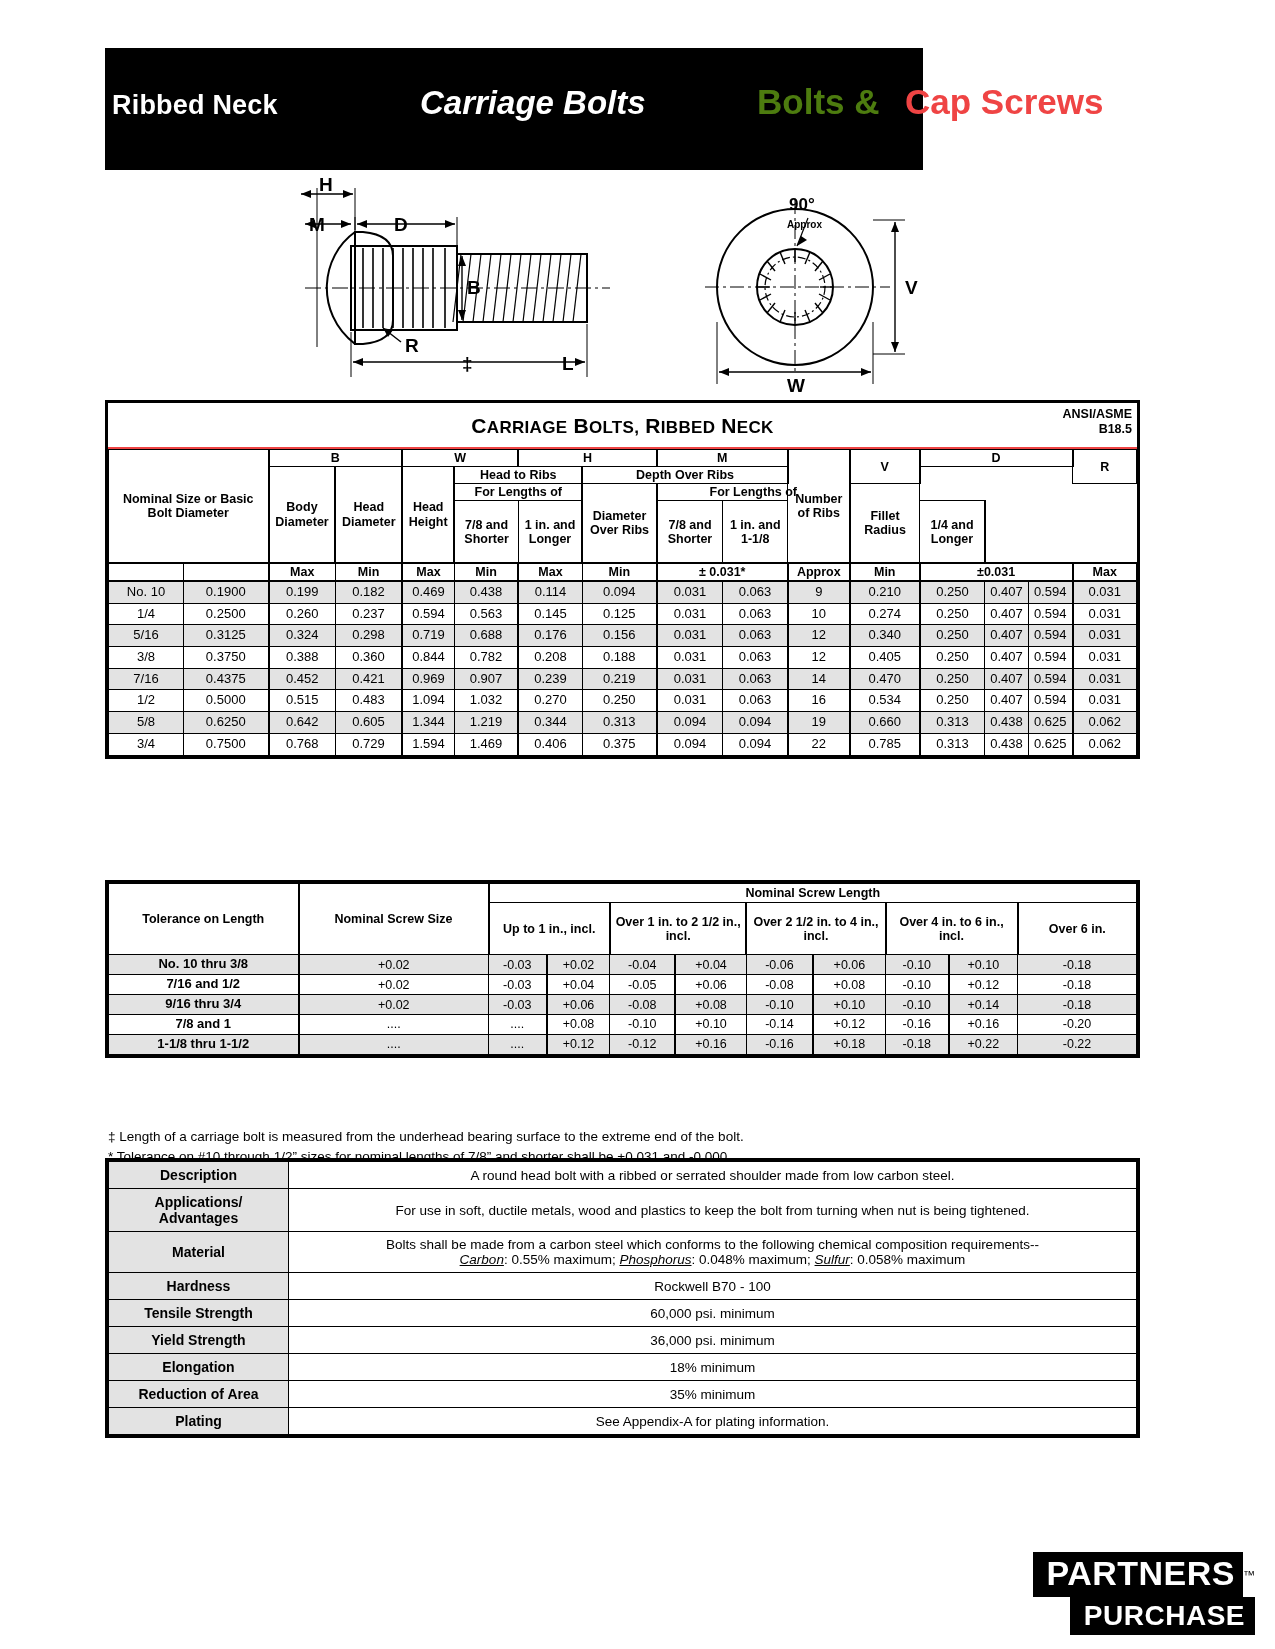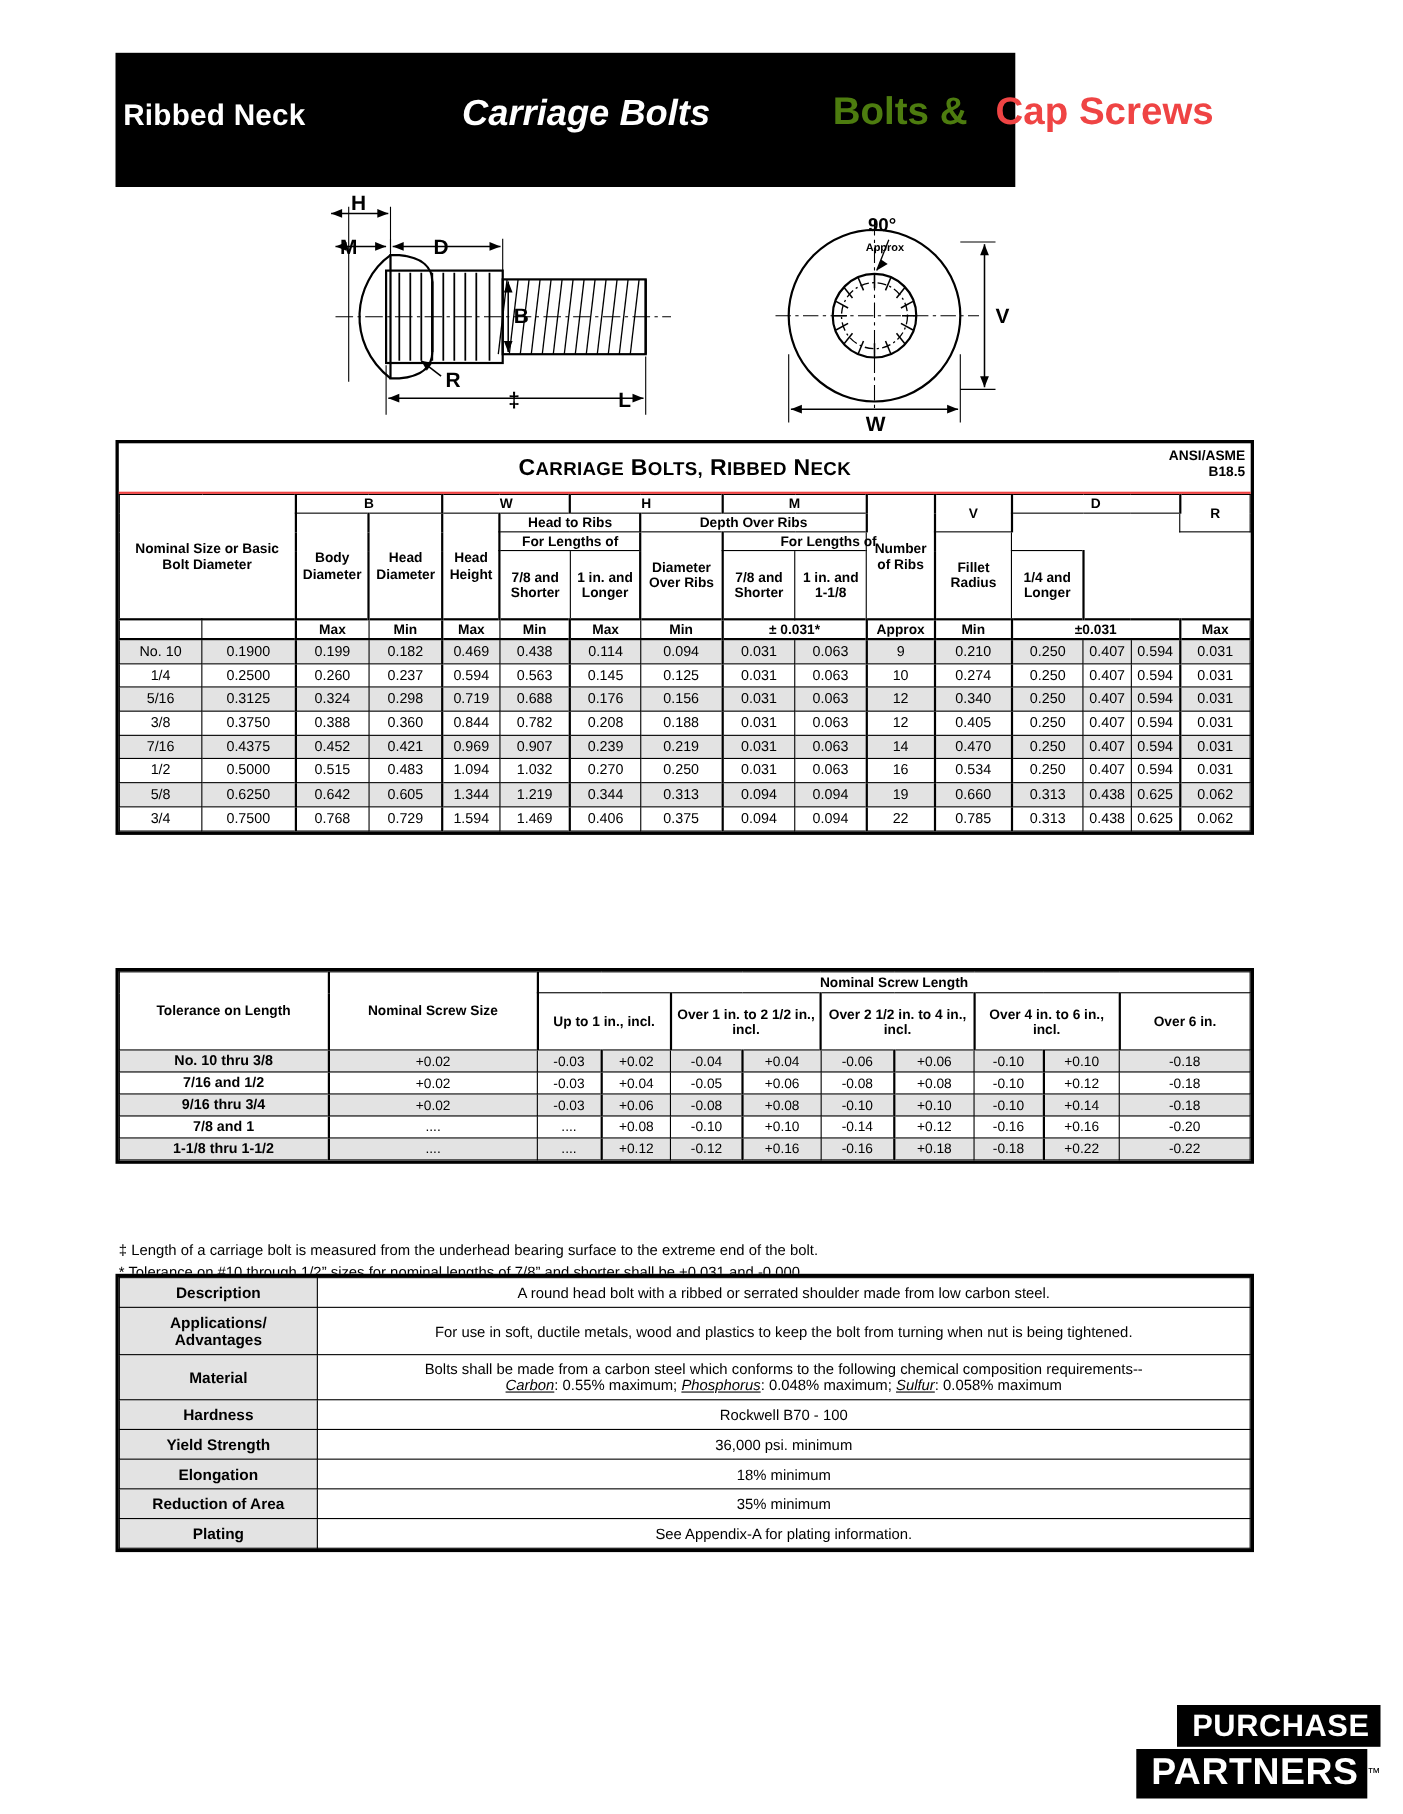--- a/index.html
+++ b/index.html
@@ -592,20 +592,24 @@
           <td class="body">
             <div>Bolts shall be made from a carbon steel which conforms to the following chemical composition requirements--</div>
             <div><span class="ital">Carbon</span><span>: 0.55% maximum; </span><span class="ital">Phosphorus</span><span>: 0.048% maximum; </span><span class="ital">Sulfur</span><span>: 0.058% maximum</span></div>
           </td>
         </tr>
         <tr>
           <td class="lbl">Hardness</td>
           <td class="body">Rockwell B70 - 100</td>
         </tr>
         <tr>
+          <td class="lbl">Tensile Strength</td>
+          <td class="body">60,000 psi. minimum</td>
+        </tr>
+        <tr>
           <td class="lbl">Yield Strength</td>
           <td class="body">36,000 psi. minimum</td>
         </tr>
         <tr>
           <td class="lbl">Elongation</td>
           <td class="body">18% minimum</td>
         </tr>
         <tr>
           <td class="lbl">Reduction of Area</td>
           <td class="body">35% minimum</td>
@@ -613,20 +617,20 @@
         <tr>
           <td class="lbl">Plating</td>
           <td class="body">See Appendix-A for plating information.</td>
         </tr>
       </tbody>
     </table>
   </div>
 
   <div class="logo">
     <div>
+      <span class="logo-2">PARTNERS</span><span class="tm">™</span>
+    </div>
+    <div>
       <span class="logo-1">PURCHASE</span>
     </div>
-    <div>
-      <span class="logo-2">PARTNERS</span><span class="tm">™</span>
-    </div>
   </div>
 
 </div>
 
 </body></html>

